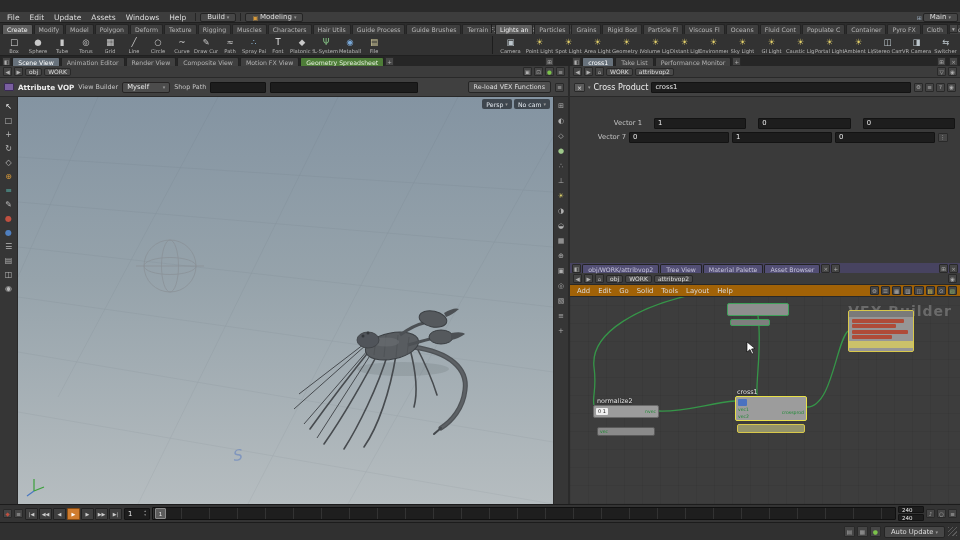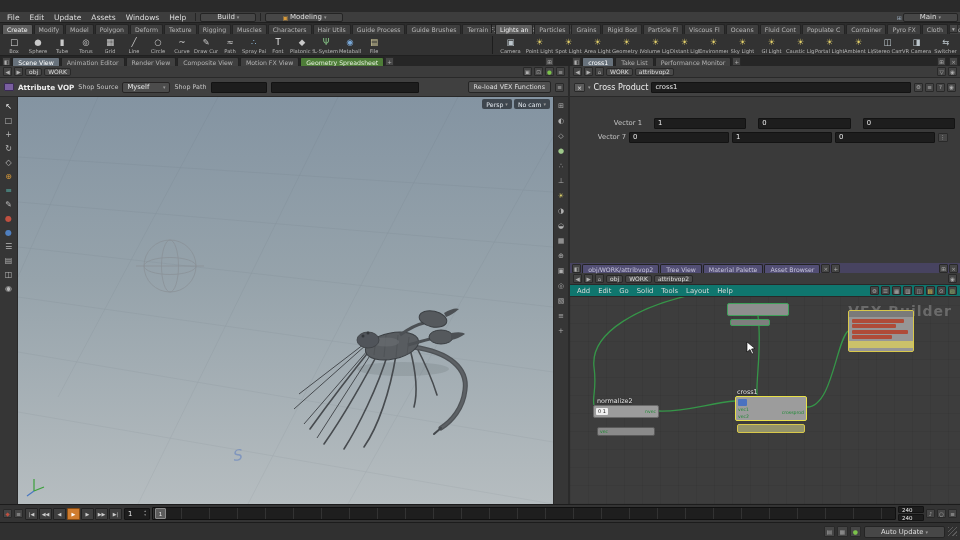--- a/index.html
+++ b/index.html
@@ -6,21 +6,21 @@
 body{background:#1a1a1a;font-family:"DejaVu Sans",sans-serif}
 .hw{position:relative;width:960px;height:540px;background:#2a2a2a;color:#ccc;overflow:hidden;font-size:8px;font-family:"DejaVu Sans",sans-serif}
 .abs{position:absolute}
 .fx{display:flex;align-items:center}
 .sp{flex:1}
 .tb{background:#151515;color:#d8d8d8;font-size:8px;gap:4px;padding:0 4px}
 .logo{width:8px;height:8px;border-radius:50%;background:radial-gradient(circle at 35% 30%,#f2a23c,#b84a10)}
 .wbtn{width:13px;height:9px;border:1px solid #3a3a3a;background:#262626;color:#aaa;font-size:5.5px;display:flex;align-items:center;justify-content:center;border-radius:1px}
 .mbar{background:#3d3d3d;border-bottom:1px solid #1f1f1f;gap:1px;padding:0 2px}
 .menu{padding:0 5px;font-size:7.5px;color:#ddd;height:100%;display:flex;align-items:center}
-.chip{display:flex;align-items:center;gap:2px;background:#474747;border:1px solid #242424;border-radius:2px;padding:0 16px;height:9px;font-size:7px;color:#ddd}
+.chip{display:flex;align-items:center;gap:2px;background:#474747;border:1px solid #242424;border-radius:2px;padding:0 6px;height:9px;font-size:7px;color:#ddd}
 .caret{font-size:5px;color:#999}
 .vsep{width:1px;height:8px;background:#252525;margin:0 3px}
 .shtabs{background:#2c2c2c;padding-top:1px}
 .stab{height:10px;display:flex;align-items:center;padding:0 4px;font-size:6.2px;color:#b4b4b4;background:#3e3e3e;border:1px solid #242424;border-bottom:none;border-radius:2px 2px 0 0;white-space:nowrap}
 .stab.sel{background:#5d5d5d;color:#f2f2f2}
 .shtools{background:#323232;border-bottom:1px solid #202020}
 .tool{display:flex;flex-direction:column;align-items:center;justify-content:center;height:22px;overflow:hidden;flex:none}
 .ticon{height:12px;line-height:12px;font-size:8.5px;text-align:center}
 .tlab{font-size:5.2px;color:#b8b8b8;white-space:nowrap;max-width:100%;overflow:hidden}
 .ptrow{background:#262626}
@@ -344,21 +344,21 @@
       <span class="ib" style="color: rgb(176, 176, 176);">▣</span>
           <span class="ib" style="color: rgb(176, 176, 176);">⊡</span>
           <span class="ib" style="color: rgb(123, 194, 74);">●</span>
           <span class="ib" style="color: rgb(176, 176, 176);">≡</span>
         </div>
     </div>
 
     <div class="abs fx" style="left:0;top:12px;width:568px;height:19px;background:#404040;border-bottom:1px solid #292929;gap:4px;padding:0 4px">
       <span style="width:10px;height:8px;background:#7a5fa0;border:1px solid #3a2a55;border-radius:1px;flex:none"></span>
       <span class="lbl" style="color:#ececec;font-weight:bold;font-size:7.2px">Attribute VOP</span>
-      <span class="lbl" style="font-size:6.4px">Shop Source</span>
+      <span class="lbl" style="font-size:6.4px">View Builder</span>
       <div class="mfld" style="width:48px">
         <span>Myself</span>
           <span class="sp"></span>
           <span class="caret">▾</span>
       </div>
       <span class="lbl" style="font-size:6.4px">Shop Path</span>
       <div class="fld" style="width:56px"></div>
       <div class="fld" style="width:148px"></div>
       <span class="sp"></span>
       <div class="btn">Re-load VEX Functions</div>
@@ -574,21 +574,21 @@
           <div class="crumb">
             <span>WORK</span>
           </div>
           <div class="crumb">
             <span>attribvop2</span>
           </div>
         </div>
       <span class="sp"></span>
       <span class="ib">◉</span>
     </div>
-    <div class="fx" style="height:12px;background:#0f766e;border-bottom:1px solid #292929;padding:0 3px;gap:1px">
+    <div class="fx" style="height:12px;background:#a16207;border-bottom:1px solid #292929;padding:0 3px;gap:1px">
       <div class="fx">
 
       <div class="nmi">Add</div>
           <div class="nmi">Edit</div>
           <div class="nmi">Go</div>
           <div class="nmi">Solid</div>
           <div class="nmi">Tools</div>
           <div class="nmi">Layout</div>
           <div class="nmi">Help</div>
         </div>

